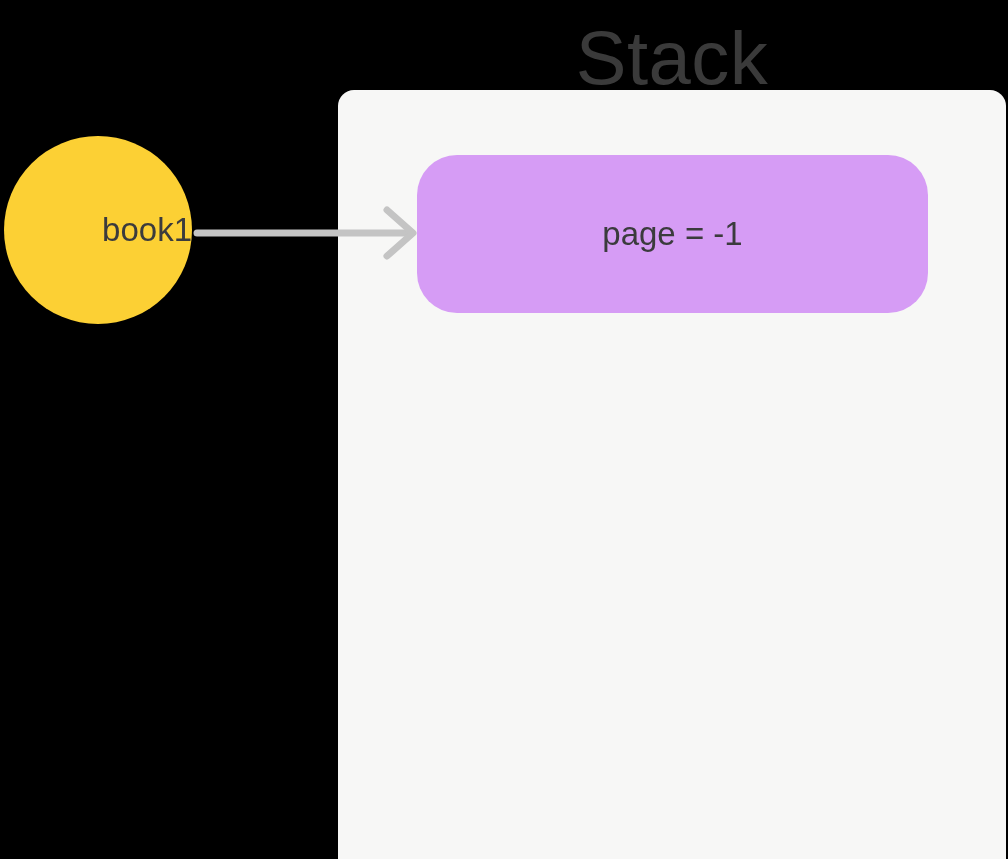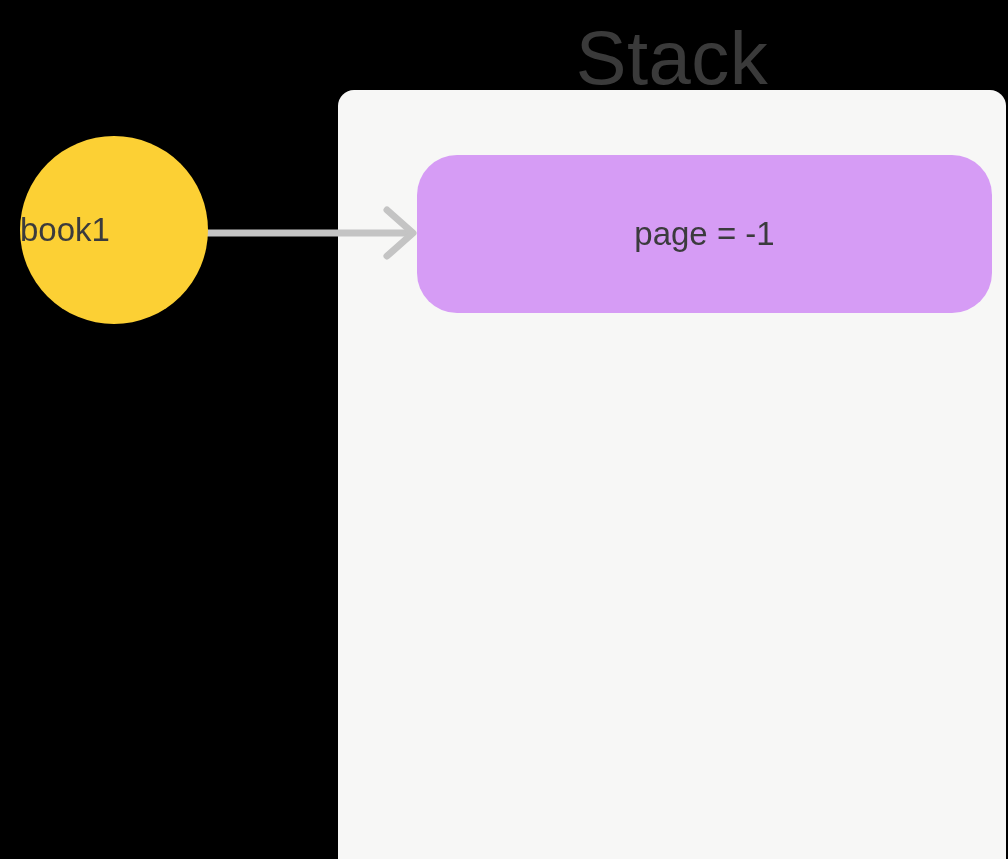--- a/index.html
+++ b/index.html
@@ -37,45 +37,45 @@
     top: 60px;
     width: 668px;
     height: 796px;
     background: var(--panel, #f7f7f6);
     border-radius: 16px;
   }
   .attribute-pill {
     position: absolute;
     left: 417px;
     top: 125px;
-    width: 575px;
+    width: 511px;
     height: 158px;
     background: var(--object-fill, #d69cf5);
     border-radius: 40px;
     display: flex;
     align-items: center;
     justify-content: center;
   }
   .attribute-pill .label,
   .variable-node .label {
     font-size: 33px;
     color: var(--label-text, #3b3b3d);
     white-space: nowrap;
   }
   .variable-node {
     position: absolute;
-    left: 20px;
+    left: 4px;
     top: 106px;
     width: 188px;
     height: 188px;
     background: var(--variable-fill, #fcd034);
     border-radius: 50%;
     display: flex;
     align-items: center;
-    justify-content: flex-start;
+    justify-content: flex-end;
   }
   .pointer-arrow {
     position: absolute;
     left: 0;
     top: 0;
     width: 1008px;
     height: 859px;
     pointer-events: none;
   }
   .pointer-arrow path {

